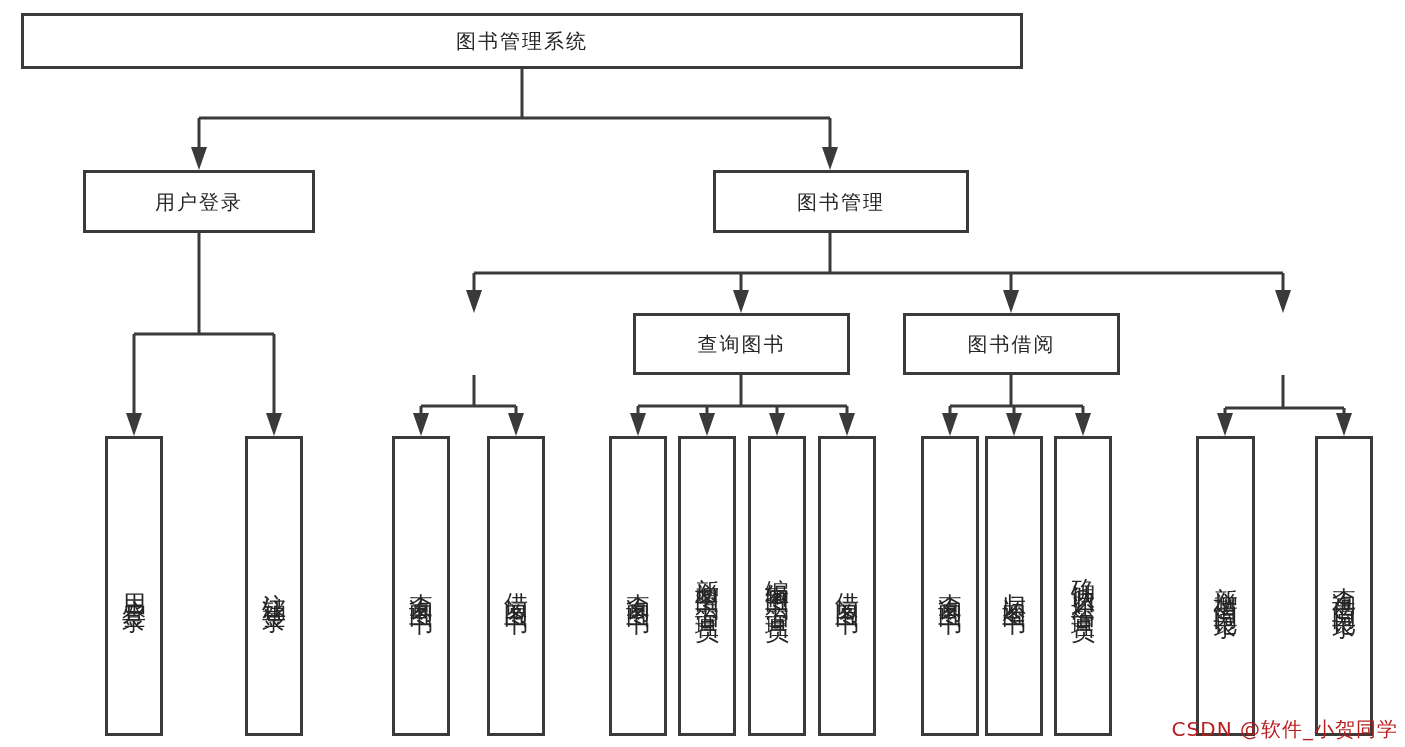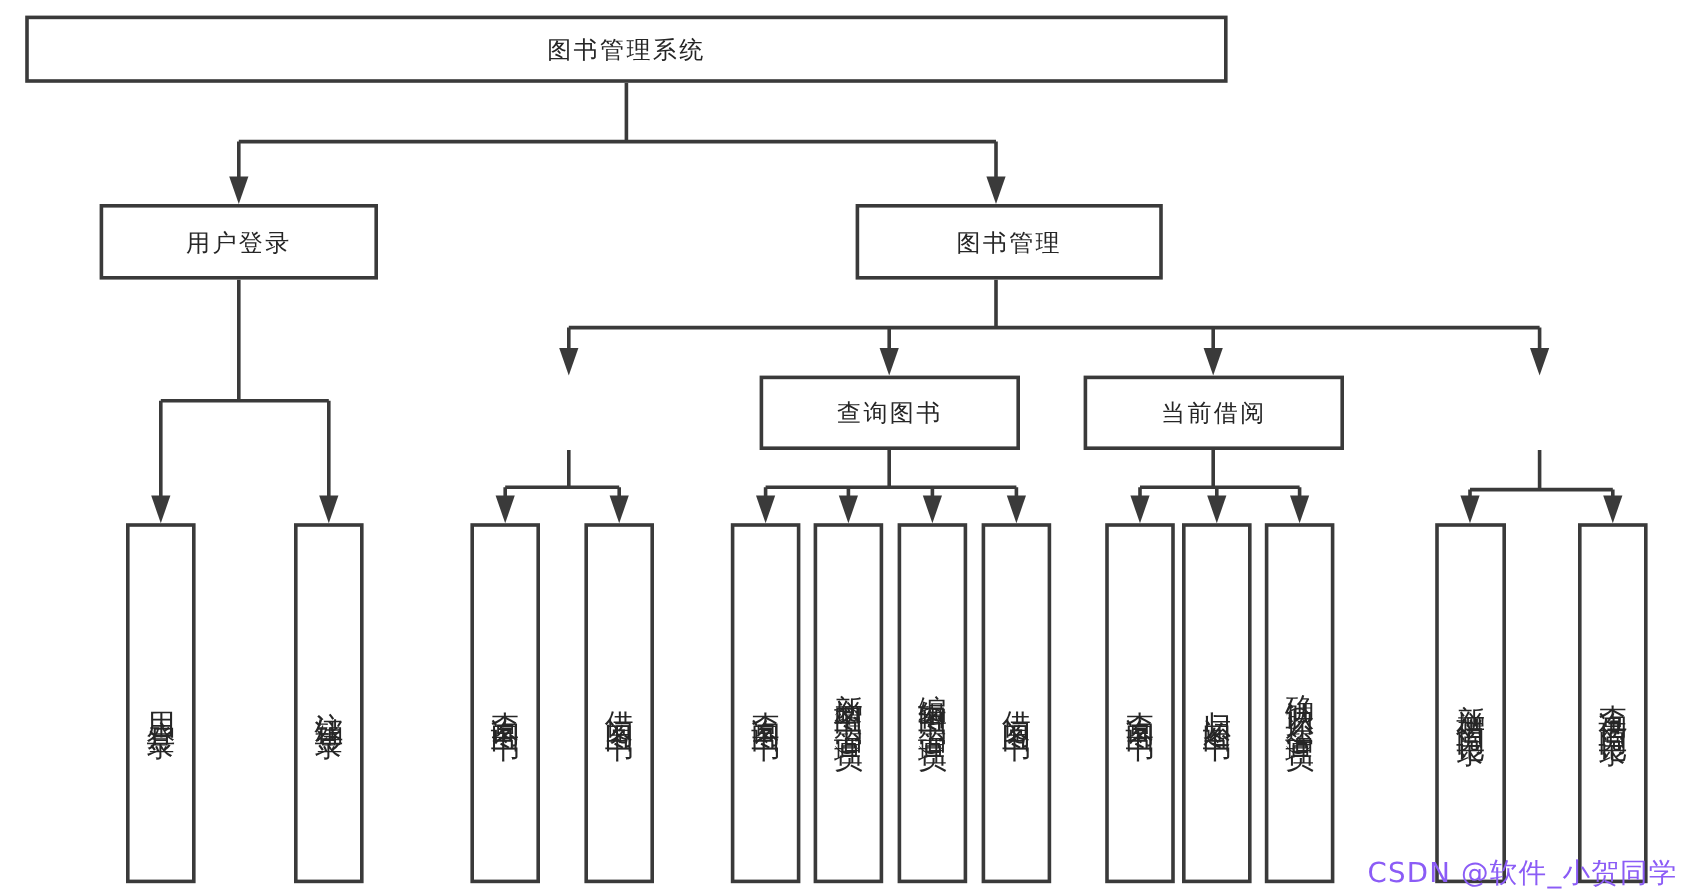--- a/index.html
+++ b/index.html
@@ -42,23 +42,23 @@
   .v {
     writing-mode: vertical-rl;
     font-size: 24px;
     letter-spacing: 6px;
     line-height: 1;
   }
   .watermark {
     position: absolute;
     right: 7px;
     bottom: 4px;
-    font-size: 23px;
+    font-size: 20px;
     letter-spacing: 1px;
-    color: #8b5cf6;
+    color: #b91c1c;
     z-index: 3;
     white-space: nowrap;
   }
 </style>
 </head>
 <body>
 
 <div class="stage">
 
   <svg class="connectors" width="1405" height="747" viewBox="0 0 1405 747">
@@ -118,21 +118,21 @@
       <polygon points="1336,413 1352,413 1344,436"></polygon>
     </g>
   </svg>
 
   <div class="box h" style="left:21px; top:13px; width:1002px; height:56px;">图书管理系统</div>
 
   <div class="box h" style="left:83px; top:170px; width:232px; height:63px;">用户登录</div>
   <div class="box h" style="left:713px; top:170px; width:256px; height:63px;">图书管理</div>
 
   <div class="box h" style="left:633px; top:313px; width:217px; height:62px;">查询图书</div>
-  <div class="box h" style="left:903px; top:313px; width:217px; height:62px;">当前借阅</div>
+  <div class="box h" style="left:903px; top:313px; width:217px; height:62px;">图书借阅</div>
 
   <div class="box v" style="left:105px; top:436px; width:58px; height:300px;">用户登录</div>
   <div class="box v" style="left:245px; top:436px; width:58px; height:300px;">注销登录</div>
 
   <div class="box v" style="left:392px; top:436px; width:58px; height:300px;">查询图书</div>
   <div class="box v" style="left:487px; top:436px; width:58px; height:300px;">借阅图书</div>
 
   <div class="box v" style="left:609px; top:436px; width:58px; height:300px;">查询图书</div>
   <div class="box v" style="left:678px; top:436px; width:58px; height:300px;">新增图书（管理员）</div>
   <div class="box v" style="left:748px; top:436px; width:58px; height:300px;">编辑图书（管理员）</div>

